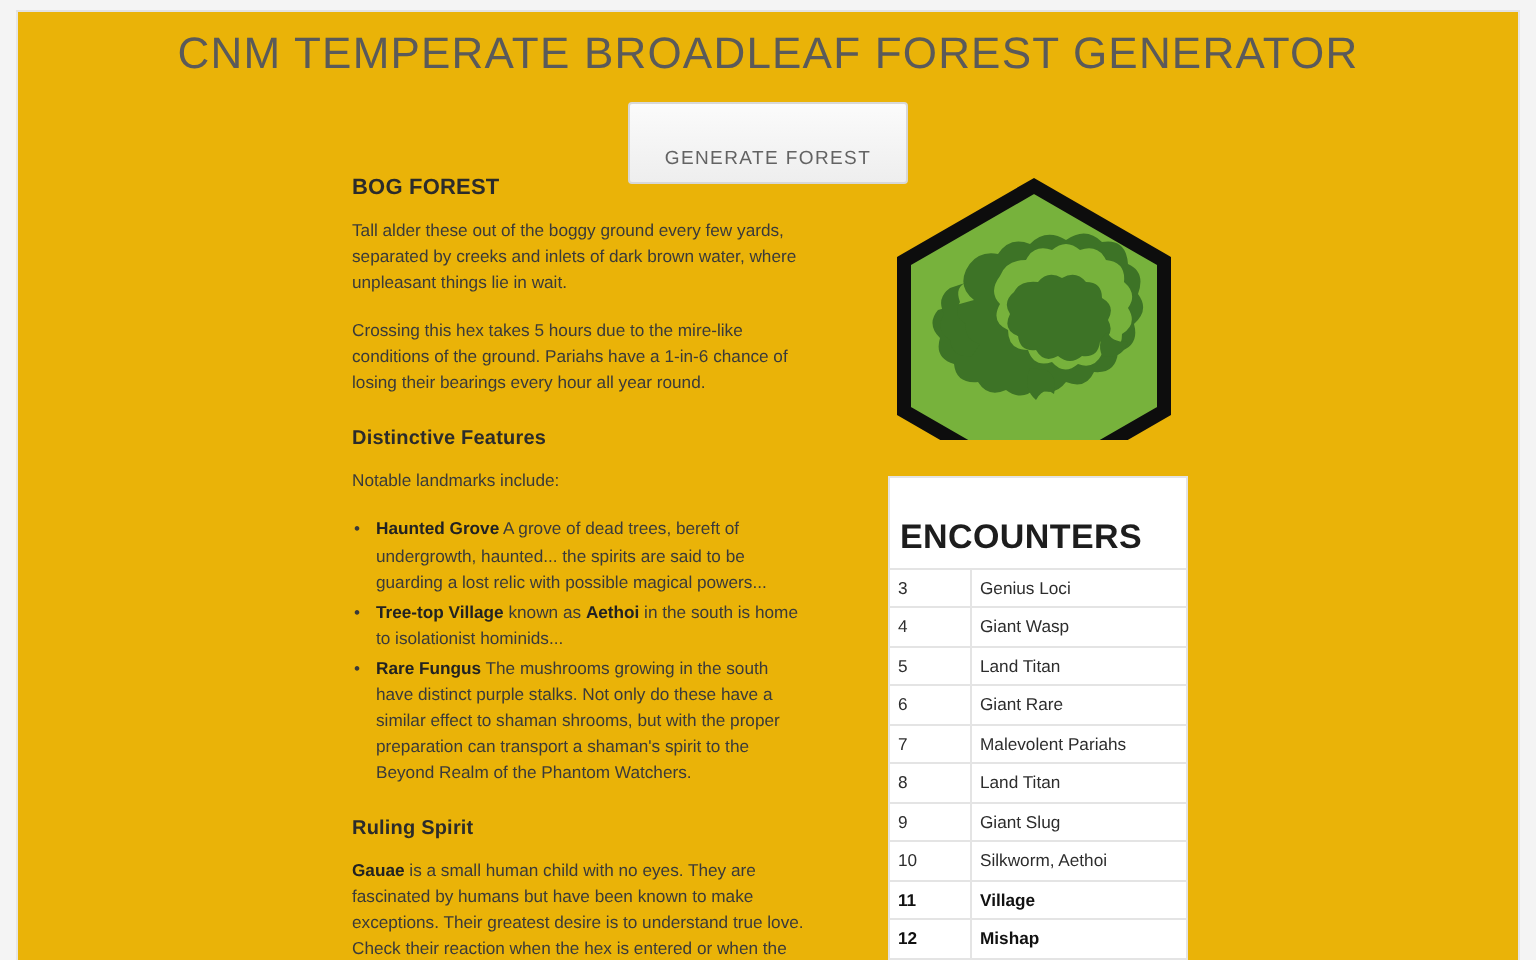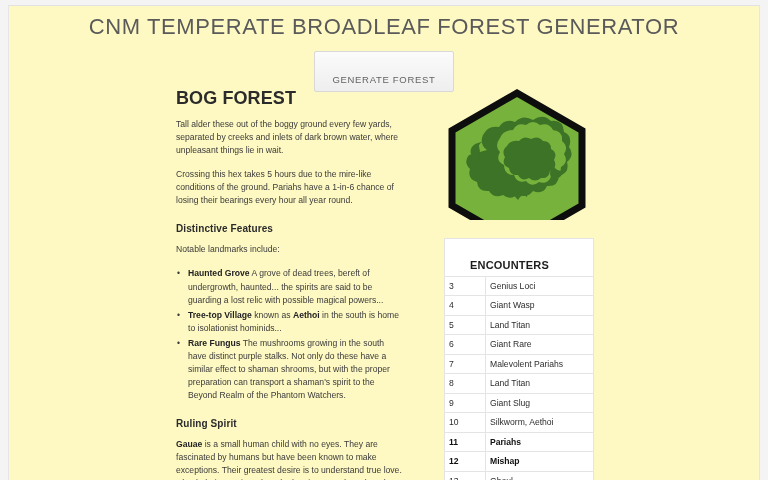--- a/index.html
+++ b/index.html
@@ -41,21 +41,21 @@
   }
   .frame-left { left: 8px; }
   .frame-right { right: 8px; }
 
   .container {
     position: absolute;
     left: 9px;
     right: 9px;
     top: 6px;
     bottom: 0;
-    background: #fef9c3;
+    background: #eab308;
   }
 
   
   .page-title {
     margin: 0;
     padding-top: 8px;
     text-align: center;
     font-size: 22px;
     font-weight: normal;
     letter-spacing: 0.6px;
@@ -99,21 +99,21 @@
   }
   .col-right {
     position: absolute;
     left: 425px;
     top: 0;
     width: 165px;
   }
 
   h2.section-title {
     margin: 0 0 9px 0;
-    font-size: 18px;
+    font-size: 11px;
     font-weight: bold;
     color: #2b2b2b;
     letter-spacing: 0.1px;
     text-transform: uppercase;
   }
   h3.section-title {
     margin: 16px 0 9px 0;
     font-size: 10px;
     font-weight: bold;
     color: #2b2b2b;
@@ -166,27 +166,26 @@
     position: absolute;
     top: 150px;
     left: 10px;
     width: 150px;
     border: 1px solid #e4e4e4;
     background: #ffffff;
     box-sizing: border-box;
     overflow: hidden;
   }
   .enc-caption {
-    font-size: 11px;
+    font-size: 17px;
     font-weight: bold;
     color: #1d1d1d;
     letter-spacing: 0.2px;
     padding: 20px 0 5px 5px;
     text-transform: uppercase;
-    margin-left: 20px;
   }
   table.enc {
     border-collapse: collapse;
     width: 100%;
     table-layout: fixed;
   }
   table.enc td {
     border-top: 1px solid #e4e4e4;
     font-size: 8.6px;
     line-height: 1.45;
@@ -308,21 +307,21 @@
               <tr>
                 <td class="num">9</td>
                 <td>Giant Slug</td>
               </tr>
               <tr>
                 <td class="num">10</td>
                 <td>Silkworm, Aethoi</td>
               </tr>
               <tr class="bold">
                 <td class="num">11</td>
-                <td>Pariahs</td>
+                <td>Village</td>
               </tr>
               <tr class="bold">
                 <td class="num">12</td>
                 <td>Mishap</td>
               </tr>
               <tr>
                 <td class="num">13</td>
                 <td>Ghoul</td>
               </tr>
 

